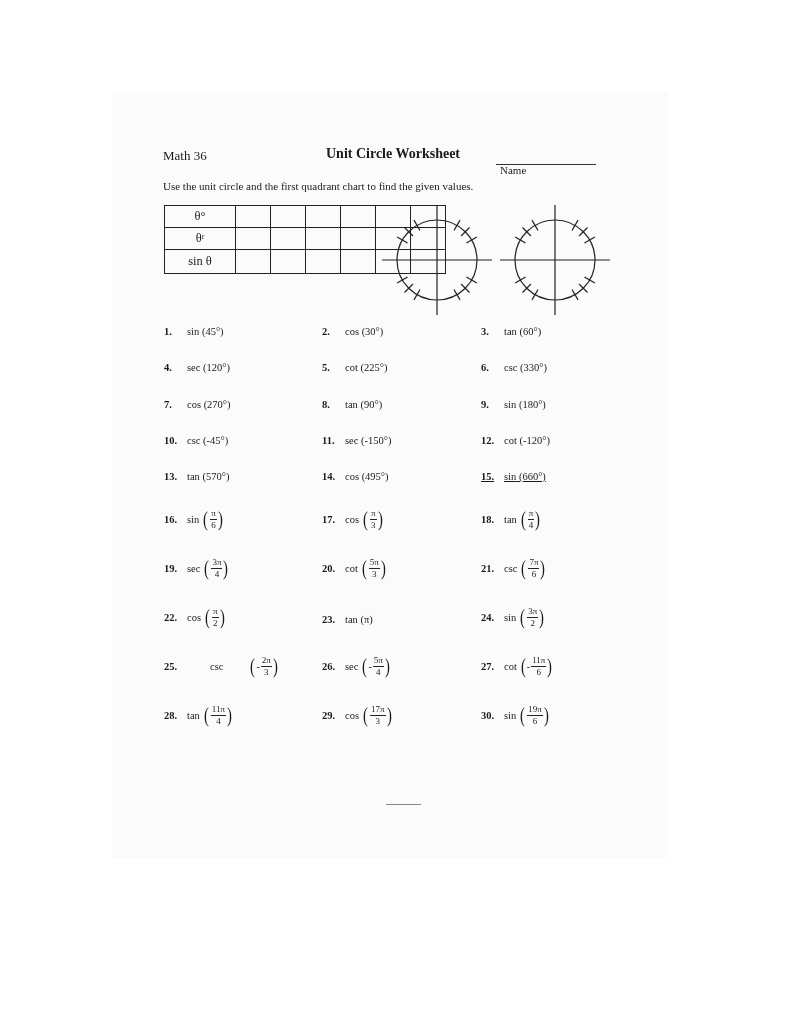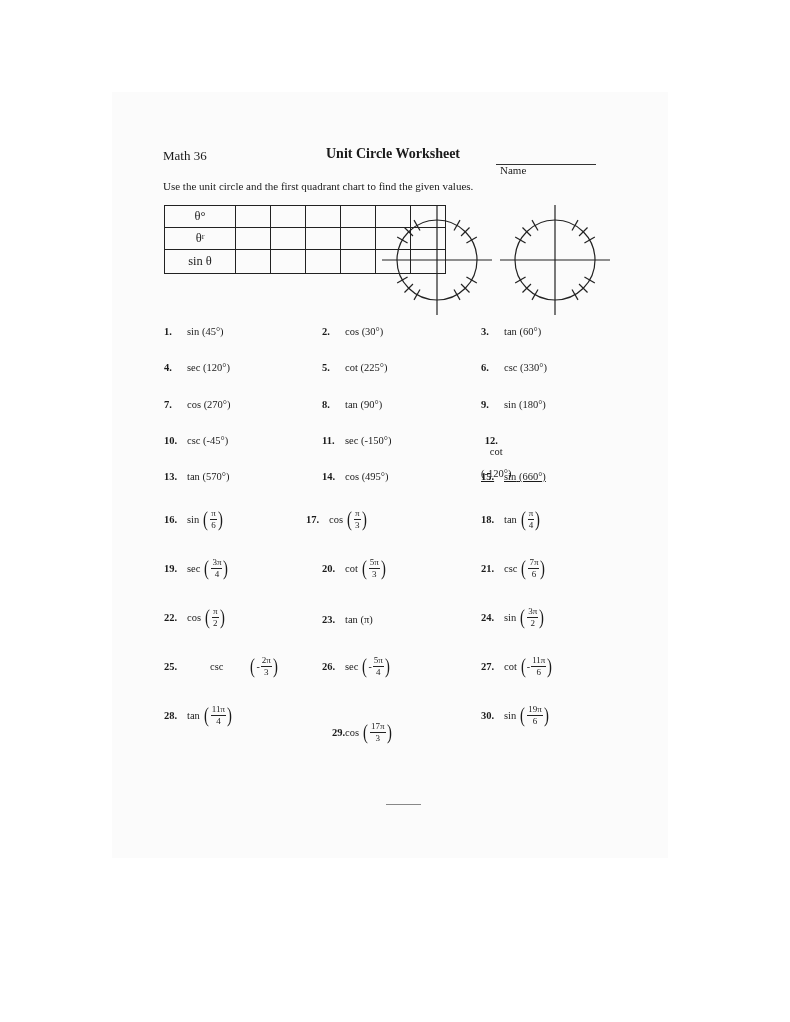--- a/index.html
+++ b/index.html
@@ -120,40 +120,40 @@
 <div class="prob" style="left:164px;top:362px;"><span class="num">4.</span><span>sec</span>&nbsp;<span>(120°)</span></div>
 <div class="prob" style="left:322px;top:362px;"><span class="num">5.</span><span>cot</span>&nbsp;<span>(225°)</span></div>
 <div class="prob" style="left:481px;top:362px;"><span class="num">6.</span><span>csc</span>&nbsp;<span>(330°)</span></div>
 
 <div class="prob" style="left:164px;top:399px;"><span class="num">7.</span><span>cos</span>&nbsp;<span>(270°)</span></div>
 <div class="prob" style="left:322px;top:399px;"><span class="num">8.</span><span>tan</span>&nbsp;<span>(90°)</span></div>
 <div class="prob" style="left:481px;top:399px;"><span class="num">9.</span><span>sin</span>&nbsp;<span>(180°)</span></div>
 
 <div class="prob" style="left:164px;top:435px;"><span class="num">10.</span><span>csc</span>&nbsp;<span>(-45°)</span></div>
 <div class="prob" style="left:322px;top:435px;"><span class="num">11.</span><span>sec</span>&nbsp;<span>(-150°)</span></div>
-<div class="prob" style="left:481px;top:435px;flex-direction:column;"><span class="num">12.</span><span>cot</span>&nbsp;<span>(-120°)</span></div>
+<div class="prob" style="left:481px;top:435px;"><span class="num">12.</span><span>cot</span>&nbsp;<span>(-120°)</span></div>
 
 <div class="prob" style="left:164px;top:471px;"><span class="num">13.</span><span>tan</span>&nbsp;<span>(570°)</span></div>
 <div class="prob" style="left:322px;top:471px;"><span class="num">14.</span><span>cos</span>&nbsp;<span>(495°)</span></div>
 <div class="prob" style="left:481px;top:471px;text-decoration:underline;"><span class="num">15.</span><span>sin</span>&nbsp;<span>(660°)</span></div>
 
 <div class="prob" style="left:164px;top:509px;">
     <span class="num">16.</span>
     <span>sin</span>
     <span class="frac">
       <span class="paren">(</span>
       <span class="neg"></span>
       <span class="fr">
         <span class="n">π</span>
         <span class="d">6</span>
       </span>
       <span class="paren">)</span>
     </span>
   </div>
-<div class="prob" style="left:306px;top:509px;justify-content:flex-end;">
+<div class="prob" style="left:322px;top:509px;justify-content:flex-end;">
     <span class="num">17.</span>
     <span>cos</span>
     <span class="frac">
       <span class="paren">(</span>
       <span class="neg"></span>
       <span class="fr">
         <span class="n">π</span>
         <span class="d">3</span>
       </span>
       <span class="paren">)</span>
@@ -287,21 +287,21 @@
     <span class="frac">
       <span class="paren">(</span>
       <span class="neg"></span>
       <span class="fr">
         <span class="n">11π</span>
         <span class="d">4</span>
       </span>
       <span class="paren">)</span>
     </span>
   </div>
-<div class="prob" style="left:322px;top:722px;text-align:right;">
+<div class="prob" style="left:322px;top:705px;">
     <span class="num">29.</span>
     <span>cos</span>
     <span class="frac">
       <span class="paren">(</span>
       <span class="neg"></span>
       <span class="fr">
         <span class="n">17π</span>
         <span class="d">3</span>
       </span>
       <span class="paren">)</span>

